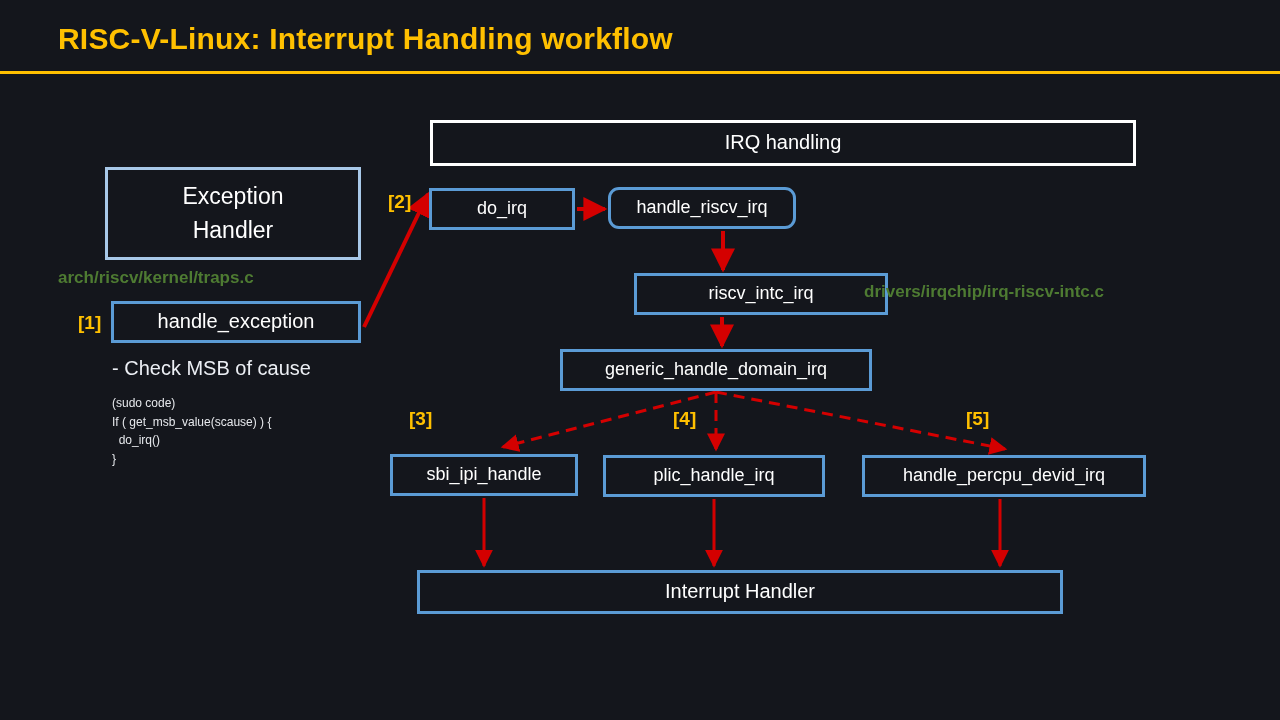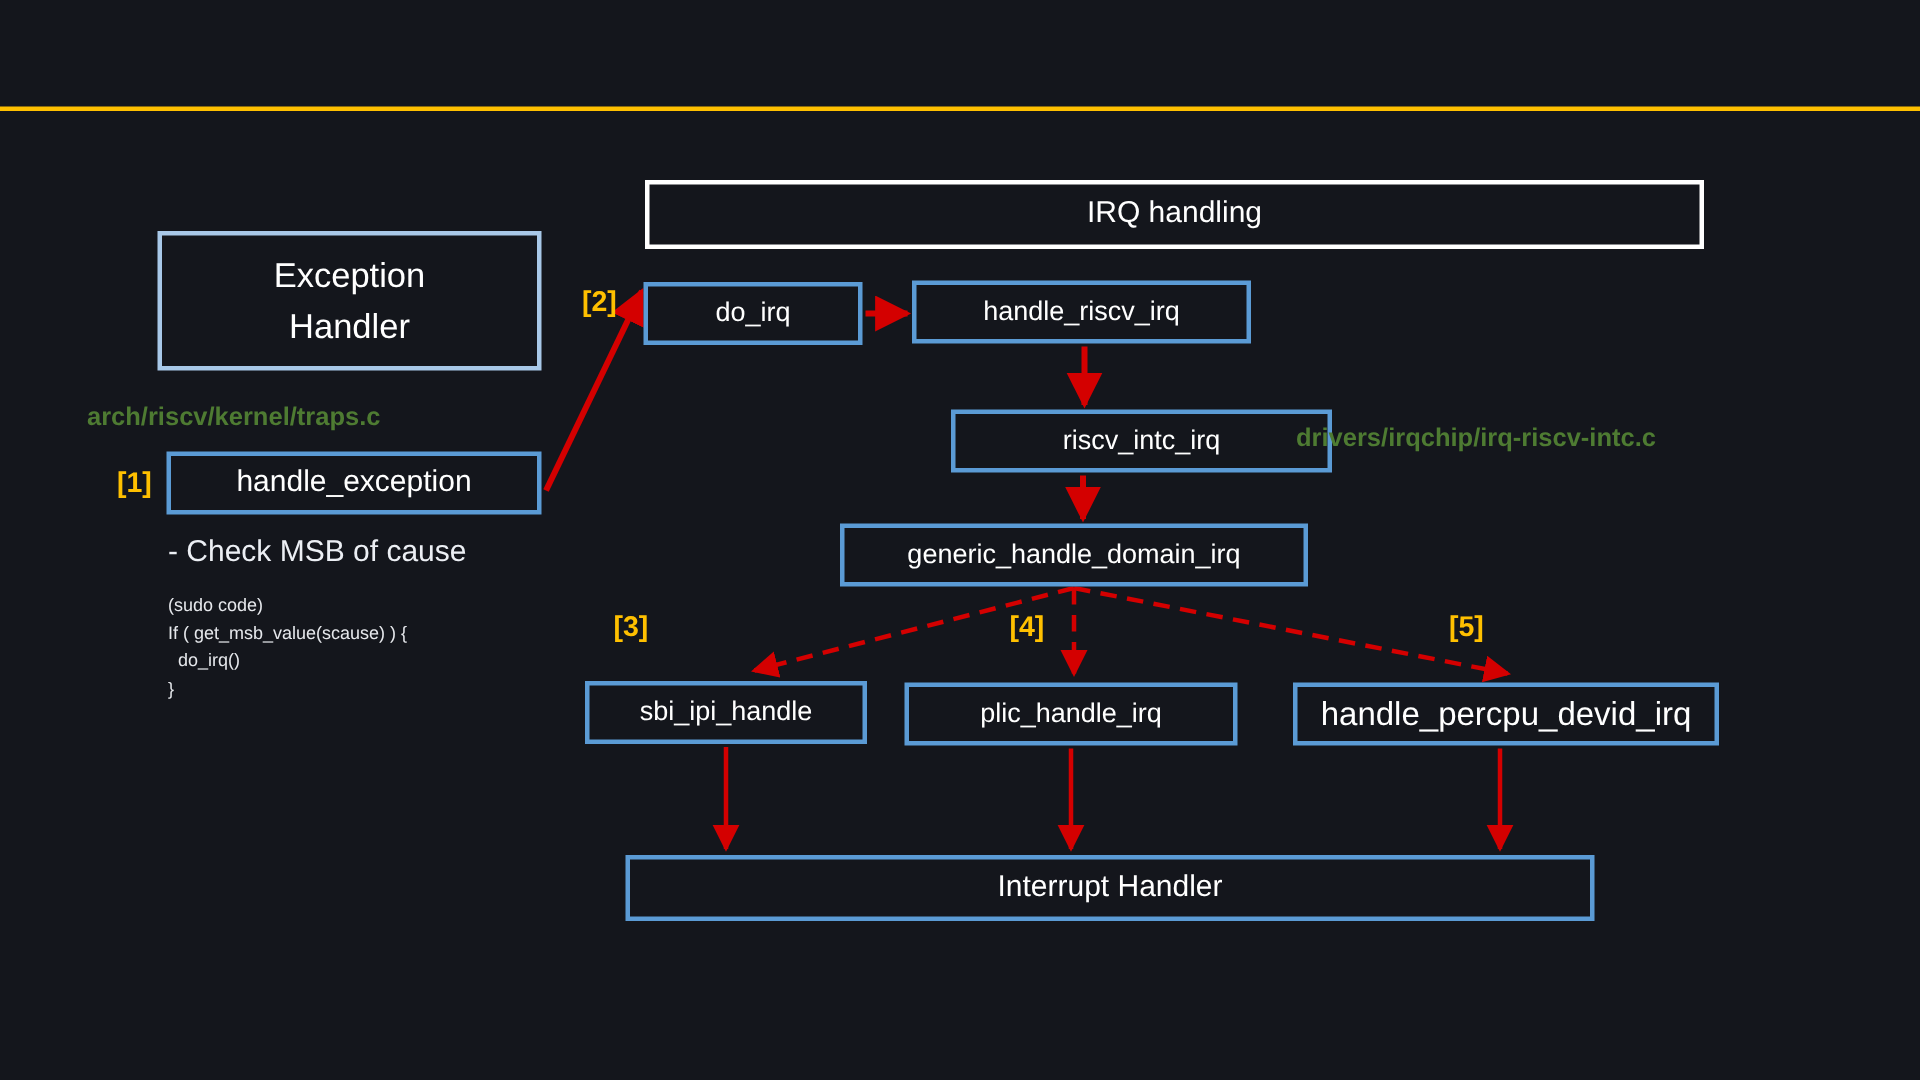--- a/index.html
+++ b/index.html
@@ -45,21 +45,21 @@
     color: #ffffff;
     display: flex;
     align-items: center;
     justify-content: center;
     text-align: center;
     line-height: 1.18;
     font-size: 17px;
     font-family: "Liberation Sans", sans-serif;
   }
   .node.white-border { border-color: #ffffff; }
-  .node.light-border { border-color: #a8c8e8; }
+  .node.light-border { border-color: #a8c8e8; margin-top: 13px; }
 
   
   #node-exception-handler {
     left: 105px; top: 154px; width: 256px; height: 93px;
     font-size: 23px;
     flex-direction: column;
     line-height: 1.45;
   }
   #node-irq-handling {
     left: 430px; top: 120px; width: 706px; height: 46px;
@@ -67,43 +67,44 @@
   }
   #node-handle-exception {
     left: 111px; top: 301px; width: 250px; height: 42px;
     font-size: 20px;
   }
   #node-do-irq {
     left: 429px; top: 188px; width: 146px; height: 42px;
     font-size: 18px;
   }
   #node-handle-riscv-irq {
-    left: 608px; top: 187px; width: 226px; height: 42px;
-    font-size: 18px;
+    left: 608px; top: 187px; width: 188px; height: 42px;
+    font-size: 18px;
+    border-radius: 11px;
   }
   #node-riscv-intc-irq {
     left: 598px; top: 273px; width: 254px; height: 42px;
     font-size: 18px;
     margin-left: 36px;
   }
   #node-generic-handle-domain-irq {
     left: 560px; top: 349px; width: 312px; height: 42px;
     font-size: 18px;
   }
   #node-sbi-ipi-handle {
     left: 390px; top: 454px; width: 188px; height: 42px;
     font-size: 18px;
   }
   #node-plic-handle-irq {
     left: 603px; top: 455px; width: 222px; height: 42px;
     font-size: 18px;
   }
   #node-handle-percpu-devid-irq {
     left: 862px; top: 455px; width: 284px; height: 42px;
-    font-size: 22px;
+    font-size: 18px;
   }
   #node-interrupt-handler {
     left: 417px; top: 570px; width: 646px; height: 44px;
     font-size: 20px;
   }
 
   
   .step-label {
     position: absolute;
     color: #ffc000;
@@ -156,20 +157,21 @@
     left: 0; top: 0;
     width: 1280px; height: 720px;
     pointer-events: none;
   }
 </style>
 </head>
 <body>
 
 <div id="slide">
 
+  <div id="slide-title">RISC-V-Linux: Interrupt Handling workflow</div>
   <div id="title-rule"></div>
 
   <svg id="arrow-layer" viewBox="0 0 1280 720" width="1280" height="720" xmlns="http://www.w3.org/2000/svg">
     <defs>
       <marker id="ah" markerWidth="7" markerHeight="7" refX="5.4" refY="3.0" orient="auto" markerUnits="strokeWidth">
         <path d="M0,0 L6,3 L0,6 z" fill="#d40000"></path>
       </marker>
       <marker id="ah-dash" markerWidth="7" markerHeight="7" refX="5.2" refY="3.0" orient="auto" markerUnits="strokeWidth">
         <path d="M0,0 L6,3 L0,6 z" fill="#d40000"></path>
       </marker>

